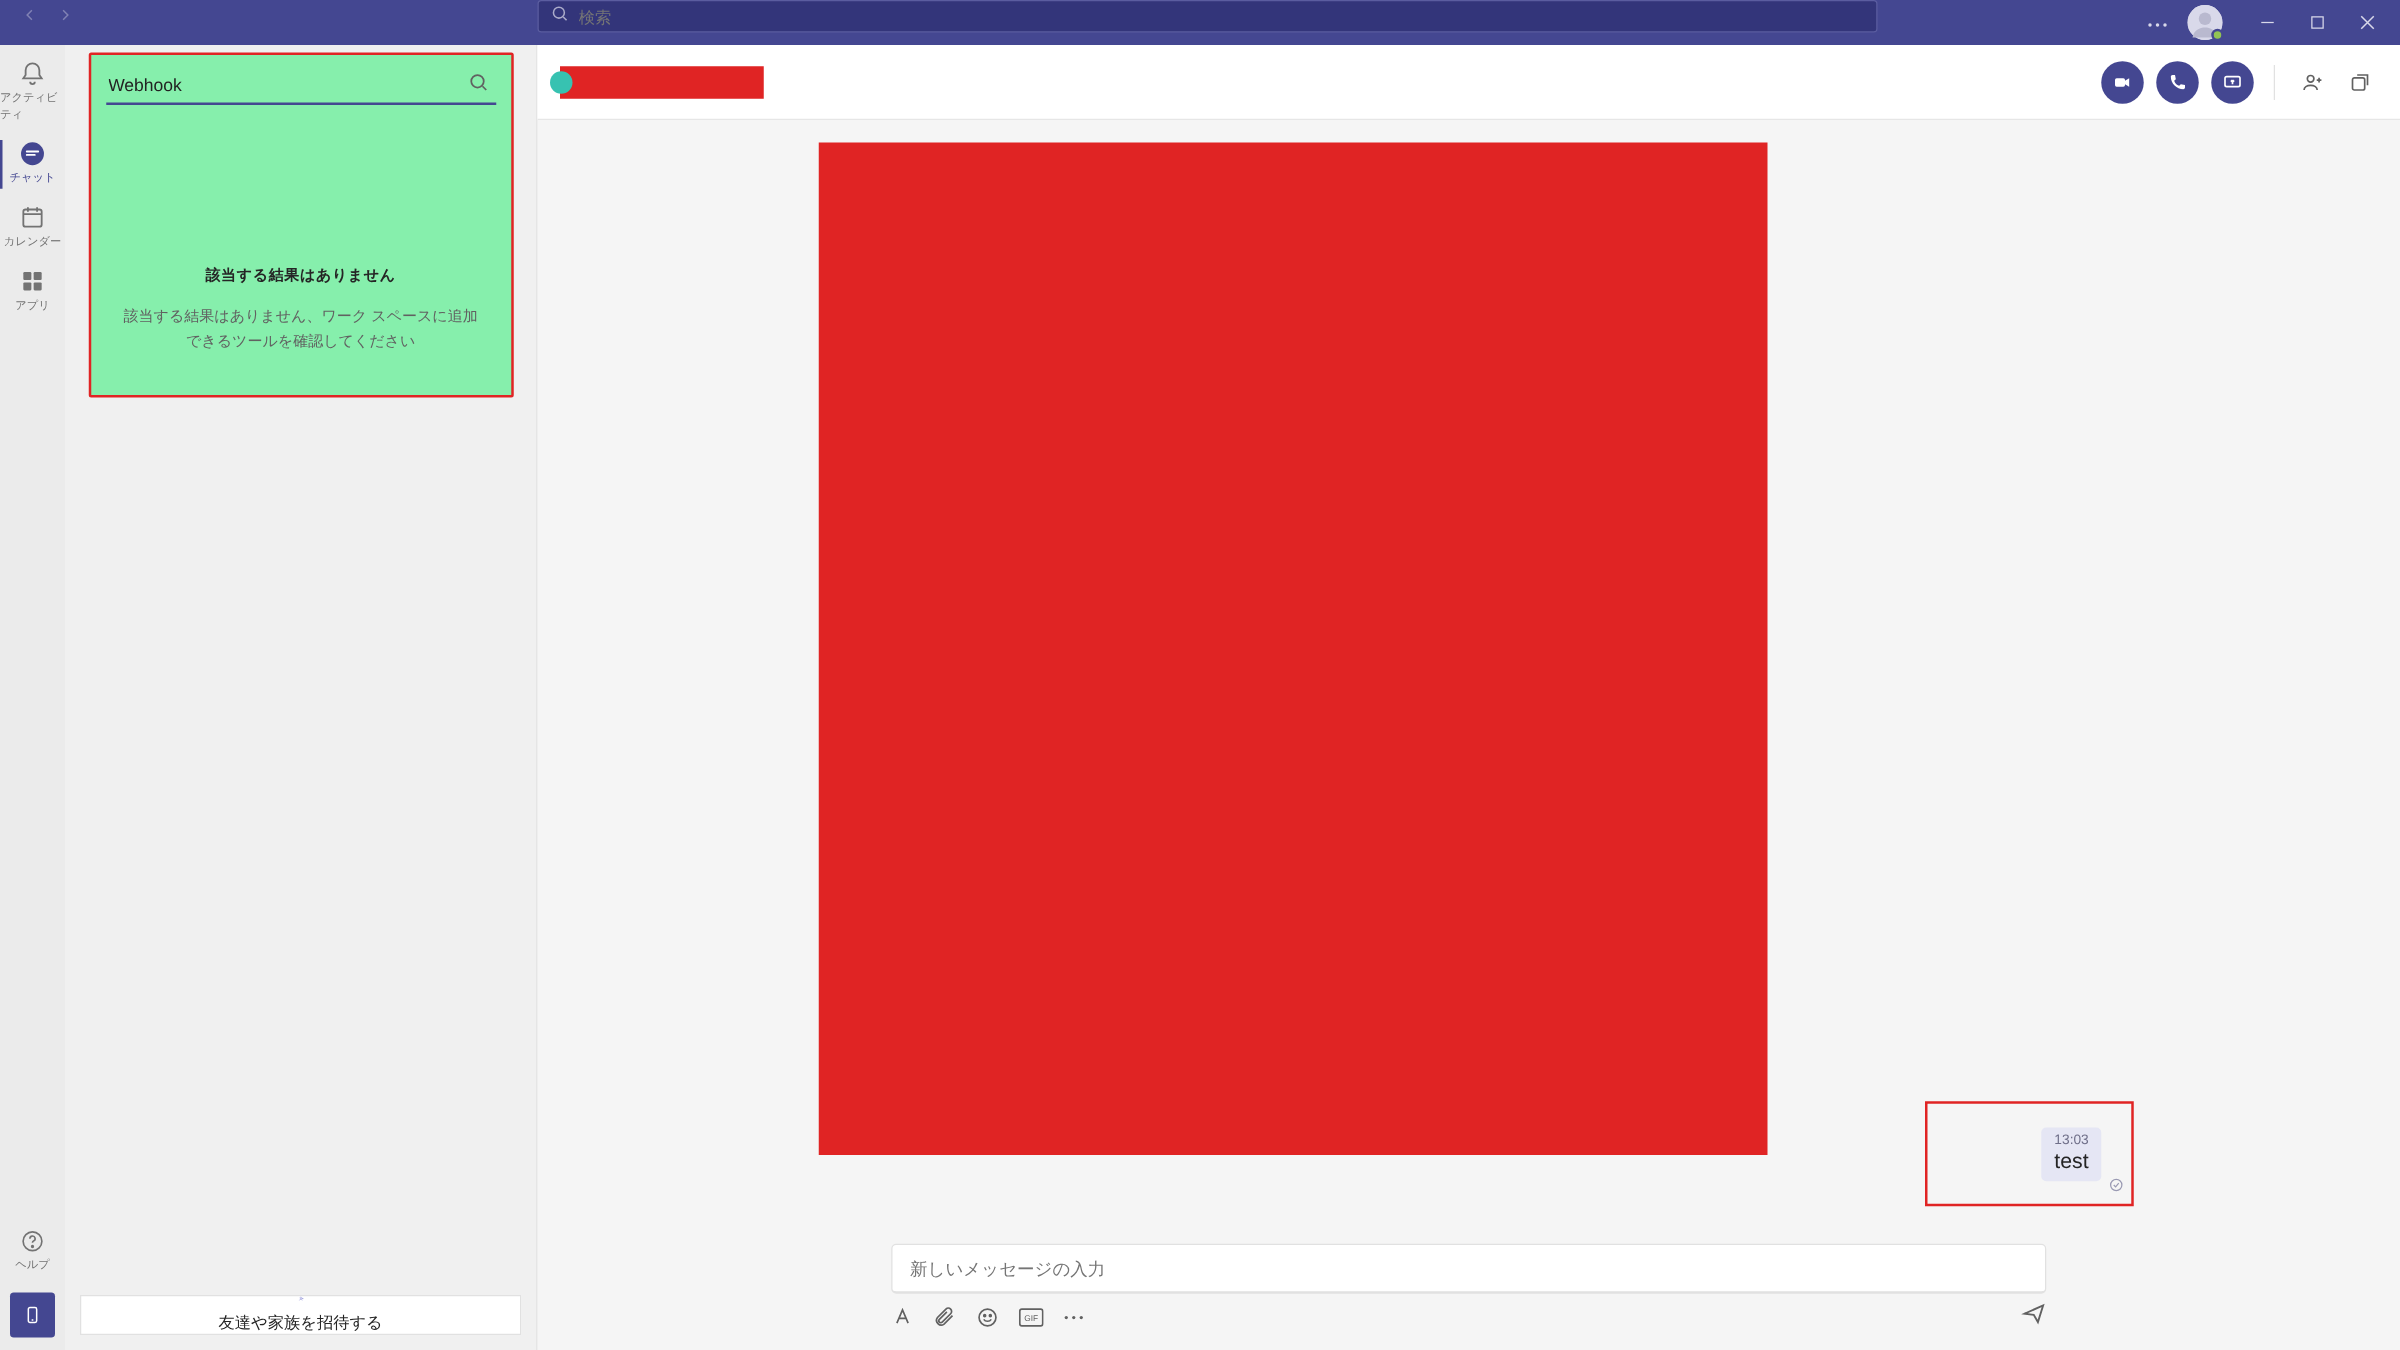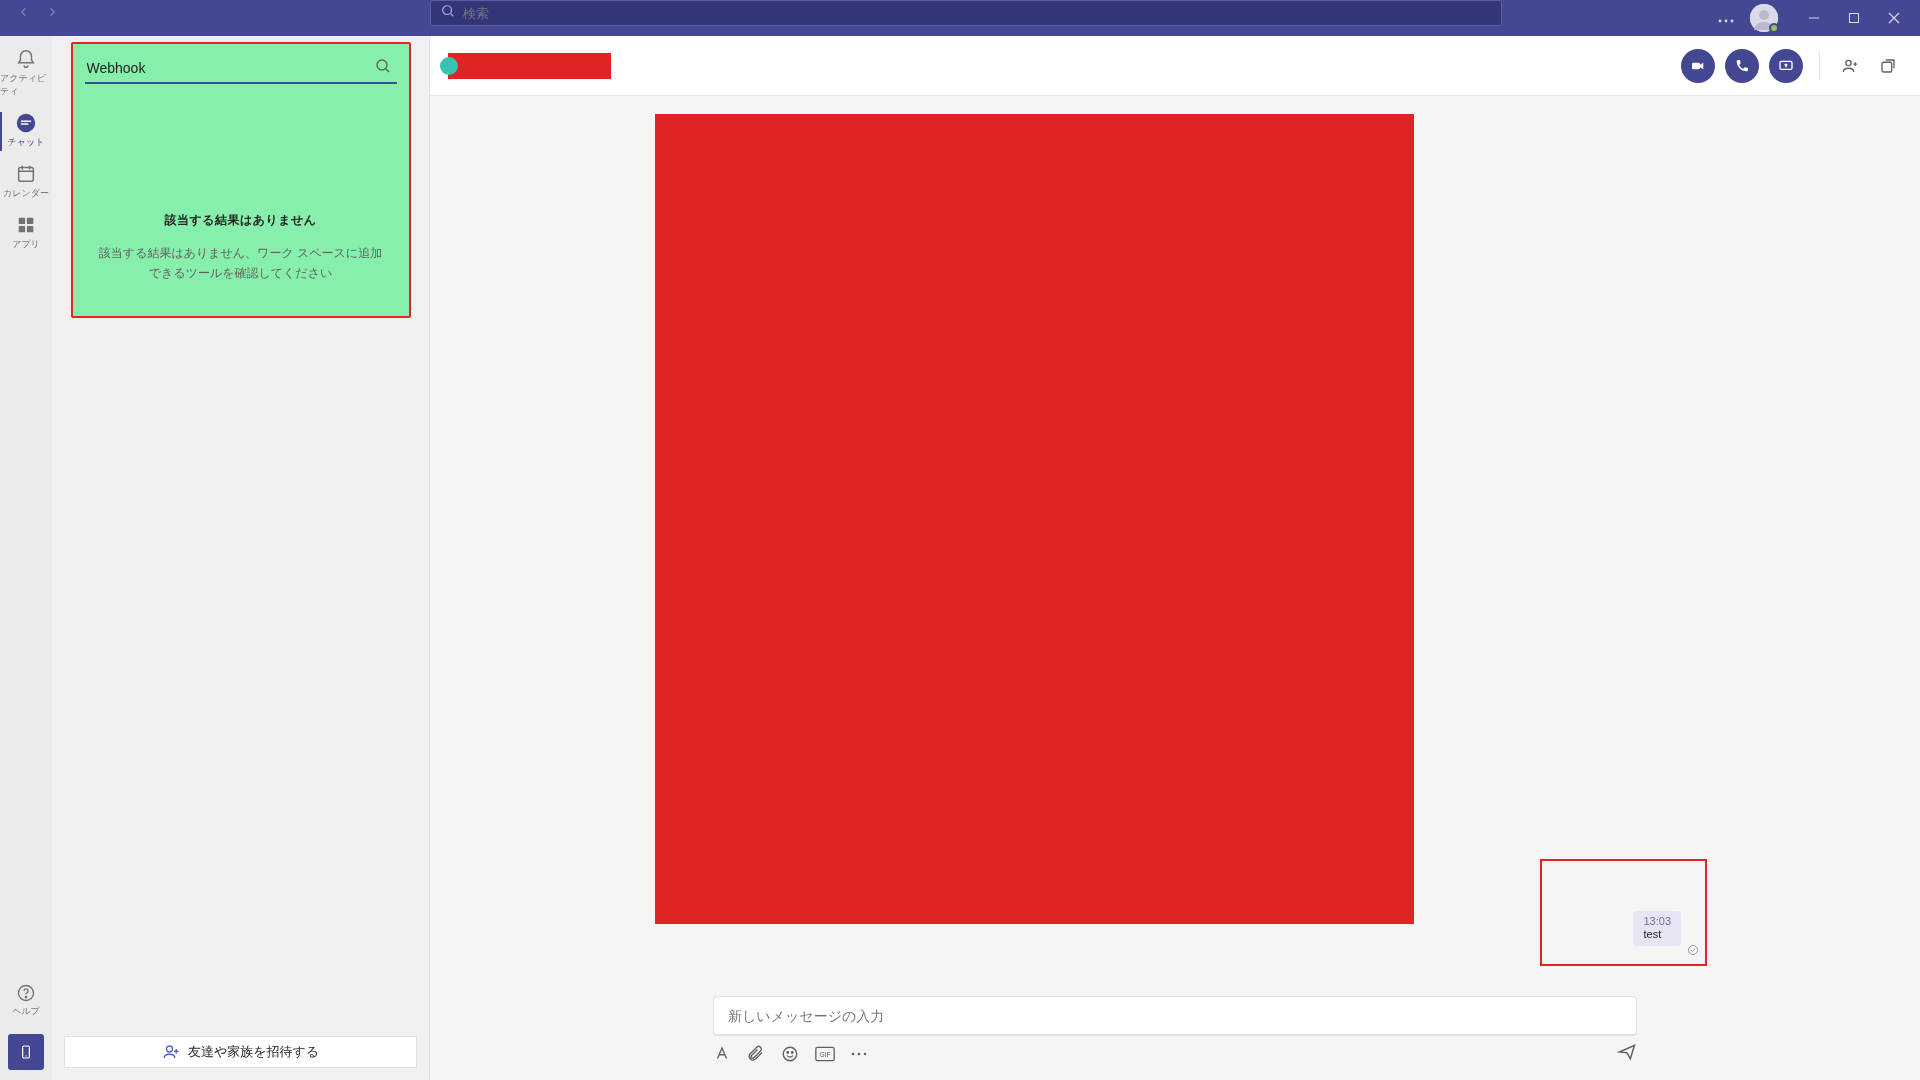--- a/index.html
+++ b/index.html
@@ -38,39 +38,39 @@
 
 .left-panel { width: 378px; background: #f0f0f0; border-right: 1px solid #e1e1e1; display: flex; flex-direction: column; position: relative; }
 .left-inner { padding: 6px; }
 .search-card { background: #86efac; border: 2px solid #e02424; border-radius: 2px; position: relative; width: 340px; height: 276px; margin: 0 auto; }
 .search-card .inwrap { padding: 10px 12px 0; }
 .apps-search { width: 100%; border: none; border-bottom: 2px solid #444791; padding: 6px 28px 6px 2px; font-size: 14px; outline: none; color: #222; background: transparent; }
 .apps-search-icon { position: absolute; right: 18px; top: 14px; color: #616161; cursor: pointer; }
 .no-results { text-align: center; padding: 128px 26px 0; }
 .no-results .title { font-size: 12px; font-weight: 600; color: #252525; letter-spacing: .5px; }
 .no-results .sub { font-size: 12px; color: #616161; margin-top: 14px; line-height: 1.7; }
-.invite-btn { position: absolute; left: 12px; right: 12px; bottom: 12px; height: 32px; background: #fff; border: 1px solid #e1e1e1; display: flex; align-items: center; justify-content: center; gap: 8px; font-size: 13px; color: #252525; cursor: pointer; }
+.invite-btn { position: absolute; left: 12px; right: 12px; bottom: 12px; height: 32px; background: #fff; border: 1px solid #e1e1e1; display: flex; align-items: center; justify-content: center; gap: 8px; font-size: 13px; color: #252525; cursor: pointer; flex-direction: column; }
 .invite-btn svg { color: #5b5fc7; }
 
 
 .chat-area { flex: 1; background: #f5f5f5; display: flex; flex-direction: column; position: relative; }
 .chat-header { height: 60px; background: #fff; border-bottom: 1px solid #e6e6e6; display: flex; align-items: center; padding: 0 18px; }
 .chat-title-redact { width: 163px; height: 26px; background: #e02424; margin-left: 0px; position: relative; }
 .chat-title-redact::before { content: ""; position: absolute; left: -8px; top: 4px; width: 18px; height: 18px; border-radius: 50%; background: #37c2b1; }
 .chat-header-right { margin-left: auto; display: flex; align-items: center; gap: 10px; }
 .round-btn { width: 34px; height: 34px; border-radius: 50%; background: #444791; display: flex; align-items: center; justify-content: center; color: #fff; cursor: pointer; }
 .divider { width: 1px; height: 28px; background: #e1e1e1; margin: 0 6px; }
 .header-icon { width: 28px; height: 28px; display: flex; align-items: center; justify-content: center; color: #616161; cursor: pointer; }
 
 .chat-scroll { flex: 1; position: relative; overflow: hidden; }
 .big-redact { position: absolute; left: 225px; top: 18px; width: 759px; height: 810px; background: #e02424; }
-.msg-box { position: absolute; right: 213px; bottom: 30px; width: 167px; height: 107px; border: 2px solid #e02424; background: transparent; }
+.msg-box { position: absolute; right: 213px; bottom: 30px; width: 167px; height: 84px; border: 2px solid #e02424; background: transparent; }
 .msg-bubble { position: absolute; right: 24px; bottom: 18px; background: #e5e6f4; border-radius: 4px; padding: 4px 10px 6px; min-width: 46px; }
 .msg-bubble .time { font-size: 11px; color: #6f6f89; text-align: center; }
-.msg-bubble .text { font-size: 11px; color: #252525; margin-top: 1px; }
+.msg-bubble .text { font-size: 17px; color: #252525; margin-top: 1px; }
 .msg-status { position: absolute; right: 6px; bottom: 4px; color: #9a9ab3; }
 
 .composer { padding: 0 0 14px; }
 .composer-input { width: 924px; margin: 0 auto; background: #fff; border: 1px solid #e1e1e1; border-bottom: 2px solid #e1e1e1; border-radius: 4px; height: 40px; display: flex; align-items: center; padding: 0 14px; }
 .composer-input input { flex: 1; border: none; outline: none; font-size: 14px; color: #4d7c0f; }
 .composer-tools { width: 924px; margin: 6px auto 0; display: flex; align-items: center; gap: 16px; color: #616161; }
 .composer-tools .tool { cursor: pointer; display: flex; align-items: center; }
 .composer-tools .spacer { flex: 1; }
 .send-btn { cursor: pointer; color: #616161; }
 </style>

